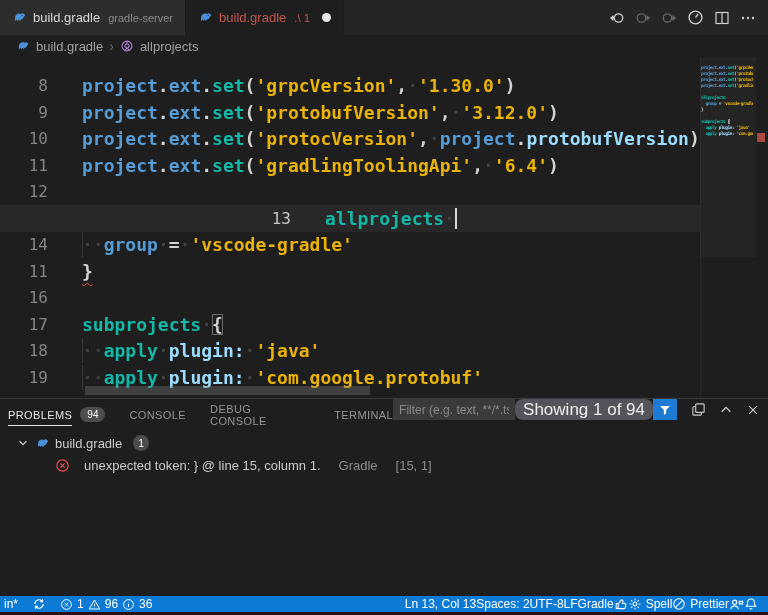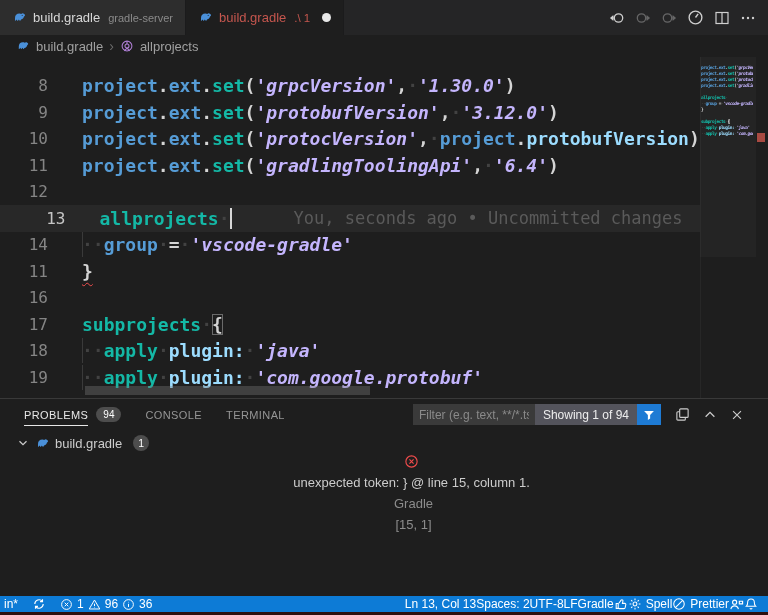--- a/index.html
+++ b/index.html
@@ -27,60 +27,60 @@
   
   .editor { position:relative; height:341px; background:#1e1e1e; overflow:hidden; flex:none; }
   .lines { position:absolute; top:-11px; left:0; right:68px; }
   .line { height:26.5px; display:flex; align-items:center;
     font-family:"DejaVu Sans Mono", monospace; font-size:18px; font-weight:bold; white-space:pre; }
   .line.current { background:#282828;justify-content:center; }
   .gutter { width:48px; flex:none; text-align:right; color:#858585; font-size:16px; font-weight:normal; }
   .line.current .gutter { color:#c6c6c6; }
   .code { padding-left:34px; position:relative; display:flex; align-items:center; white-space:pre; }
   .guided .code::before { content:''; position:absolute; left:34px; top:-2px; bottom:-2px; border-left:1px solid #3a3a3a; }
-  .tv { color:#569cd6; } .tm { color:#9cdcfe; } .tf { color:#14b8a6; } .ts { color:#c4b5fd;font-style:italic; }
+  .tv { color:#569cd6; } .tm { color:#9cdcfe; } .tf { color:#14b8a6; } .ts { color:#eab308; }
   .tp { color:#d4d4d4; } .tw { color:#424242; }
   .teb { color:#d4d4d4; text-decoration:underline; text-decoration-style:wavy;
     text-decoration-color:#f14c4c; text-decoration-thickness:1px; text-underline-offset:4px; }
   .tbm { color:#d4d4d4; box-shadow:inset 0 0 0 1px #6a6a6a; }
   .cursor { display:inline-block; width:2px; height:21px; background:#d7d7d7; }
   .blame { font-weight:normal; font-size:17px; color:#5a5a5a; margin-left:62px; }
 
   .minimap-area { position:absolute; right:0; top:0; bottom:0; width:68px; border-left:1px solid #272727; }
   .minimap { position:absolute; right:15px; top:2px; width:52px; overflow:hidden; }
   .mini-line { height:6px; font-family:"DejaVu Sans Mono", monospace; font-size:4.5px; font-weight:bold;
     white-space:pre; overflow:hidden; letter-spacing:-0.5px; }
   .minimap-slider { position:absolute; right:12px; top:0; width:56px; height:200px; background:rgba(121,121,121,0.08); }
   .ruler-error { position:absolute; right:3px; top:76px; width:8px; height:9px; background:#a84a42; }
   .hscrollbar { position:absolute; left:85px; bottom:3px; width:285px; height:9px; background:rgba(121,121,121,0.38); }
 
   
   .panel { height:194px; background:#1e1e1e; border-top:1px solid rgba(128,128,128,0.28);
     flex:none; position:relative; }
-  .panel-header { height:31px; display:flex; align-items:center; padding:0 24px; }
+  .panel-header { height:31px; display:flex; align-items:flex-start; padding:0 8px; }
   .panel-tabs { display:flex; align-items:center; gap:24px; }
   .ptab { font-size:11px; letter-spacing:.4px; color:#969696; display:flex; align-items:center; gap:8px;
     cursor:pointer; height:31px; }
   .ptab.active .ptab-label { color:#e7e7e7; border-bottom:1px solid #e7e7e7; padding-bottom:4px; margin-bottom:-5px; }
   .pbadge { background:#4d4d4d; color:#fff; font-size:10px; letter-spacing:0; border-radius:10px;
     padding:2px 7px; }
   .panel-right { margin-left:auto; display:flex; align-items:center; gap:14px; }
   .filter-widget { display:flex; align-items:stretch; height:21px; }
   .filter-input { width:122px; background:#3a3a3a; border:none; outline:none; color:#9a9a9a;
     font-size:12px; padding:0 6px; font-family:"Liberation Sans", sans-serif; }
   .filter-input::placeholder { color:#8a8a8a; }
-  .filter-count { background:#54545c; color:#eee; font-size:12px; display:flex; align-items:center;
-    padding:0 8px; white-space:nowrap; }
+  .filter-count { background:#54545c; color:#eee; font-size:17px; display:flex; align-items:center;
+    padding:0 8px; white-space:nowrap;border-radius:8px; }
   .filter-funnel { background:#1e7bd4; width:24px; display:flex; align-items:center; justify-content:center; cursor:pointer; }
   .panel-icons { display:flex; align-items:center; gap:13px; color:#cccccc; }
 
   .tree { padding-top:2px; }
   .tree-row { height:22px; display:flex; align-items:center; font-size:13px; color:#cccccc; cursor:pointer; }
   .tree-file { padding-left:16px; gap:5px; }
-  .tree-problem { padding-left:55px; gap:6px;flex-direction:column; }
+  .tree-problem { padding-left:55px; gap:14px; }
   .tree-badge { background:#4d4d4d; color:#fff; font-size:10.5px; border-radius:50%;
     width:16px; height:16px; display:flex; align-items:center; justify-content:center; margin-left:6px; }
   .prob-src { color:#8c8c8c; margin-left:4px; }
 
   
   .statusbar { height:16px; background:#0d7bd6; color:#fff; display:flex; align-items:center;
     font-size:12px; padding:0 10px; gap:14px; flex:none; margin-top:auto; }
   .sb-item { display:flex; align-items:center; gap:4px; white-space:nowrap; cursor:pointer; }
   .sb-right { margin-left:auto; display:flex; align-items:center; }
   .sb-branch { margin-left:-6px; }
@@ -172,21 +172,21 @@
   </div>
 
   <div class="editor">
     <div class="lines" id="editor-lines">
         <div class="line"><span class="gutter" style="visibility: hidden;">7</span><span class="code"></span></div>
         <div class="line"><span class="gutter">8</span><span class="code"><span class="tv">project</span><span class="tp">.</span><span class="tv">ext</span><span class="tp">.</span><span class="tf">set</span><span class="tp">(</span><span class="ts">'grpcVersion'</span><span class="tp">,</span><span class="tw">·</span><span class="ts">'1.30.0'</span><span class="tp">)</span></span></div>
         <div class="line"><span class="gutter">9</span><span class="code"><span class="tv">project</span><span class="tp">.</span><span class="tv">ext</span><span class="tp">.</span><span class="tf">set</span><span class="tp">(</span><span class="ts">'protobufVersion'</span><span class="tp">,</span><span class="tw">·</span><span class="ts">'3.12.0'</span><span class="tp">)</span></span></div>
         <div class="line"><span class="gutter">10</span><span class="code"><span class="tv">project</span><span class="tp">.</span><span class="tv">ext</span><span class="tp">.</span><span class="tf">set</span><span class="tp">(</span><span class="ts">'protocVersion'</span><span class="tp">,</span><span class="tw">·</span><span class="tv">project</span><span class="tp">.</span><span class="tm">protobufVersion</span><span class="tp">)</span></span></div>
         <div class="line"><span class="gutter">11</span><span class="code"><span class="tv">project</span><span class="tp">.</span><span class="tv">ext</span><span class="tp">.</span><span class="tf">set</span><span class="tp">(</span><span class="ts">'gradlingToolingApi'</span><span class="tp">,</span><span class="tw">·</span><span class="ts">'6.4'</span><span class="tp">)</span></span></div>
         <div class="line"><span class="gutter">12</span><span class="code"></span></div>
-        <div class="line current"><span class="gutter">13</span><span class="code"><span class="tf">allprojects</span><span class="tw">·</span><span class="cursor"></span><span class="blame">You, seconds ago • Uncommitted changes</span></span></div>
+        <div class="line current"><span class="gutter">13</span><span class="code"><span class="tf">allprojects</span><span class="tw">·</span><span class="cursor"></span></span></div>
         <div class="line guided"><span class="gutter">14</span><span class="code"><span class="tw">··</span><span class="tv">group</span><span class="tw">·</span><span class="tp">=</span><span class="tw">·</span><span class="ts">'vscode-gradle'</span></span></div>
         <div class="line"><span class="gutter">11</span><span class="code"><span class="teb">}</span></span></div>
         <div class="line"><span class="gutter">16</span><span class="code"></span></div>
         <div class="line"><span class="gutter">17</span><span class="code"><span class="tf">subprojects</span><span class="tw">·</span><span class="tbm">{</span></span></div>
         <div class="line guided"><span class="gutter">18</span><span class="code"><span class="tw">··</span><span class="tf">apply</span><span class="tw">·</span><span class="tm">plugin:</span><span class="tw">·</span><span class="ts">'java'</span></span></div>
         <div class="line guided"><span class="gutter">19</span><span class="code"><span class="tw">··</span><span class="tf">apply</span><span class="tw">·</span><span class="tm">plugin:</span><span class="tw">·</span><span class="ts">'com.google.protobuf'</span></span></div>
       </div>
     <div class="minimap-area">
       <div class="minimap-slider"></div>
       <div class="minimap" id="minimap-lines">
@@ -213,20 +213,23 @@
     <div class="panel-header">
       <div class="panel-tabs">
         <span class="ptab active">
           <span class="ptab-label">PROBLEMS</span>
           <span class="pbadge">94</span>
         </span>
         <span class="ptab">
             <span class="ptab-label">CONSOLE</span>
           </span>
         <span class="ptab">
+            <span class="ptab-label">DEBUG CONSOLE</span>
+          </span>
+        <span class="ptab">
             <span class="ptab-label">TERMINAL</span>
           </span>
       </div>
       <div class="panel-right">
         <div class="filter-widget">
           <input class="filter-input" placeholder="Filter (e.g. text, **/*.ts, !**..." style="">
           <span class="filter-count">Showing 1 of 94</span>
           <span class="filter-funnel">
             <svg width="12" height="12" viewBox="0 0 16 16" fill="#ffffff">
                 <path d="M1.5 2.5h13L9.5 8v4.5l-3 2V8z"></path>

